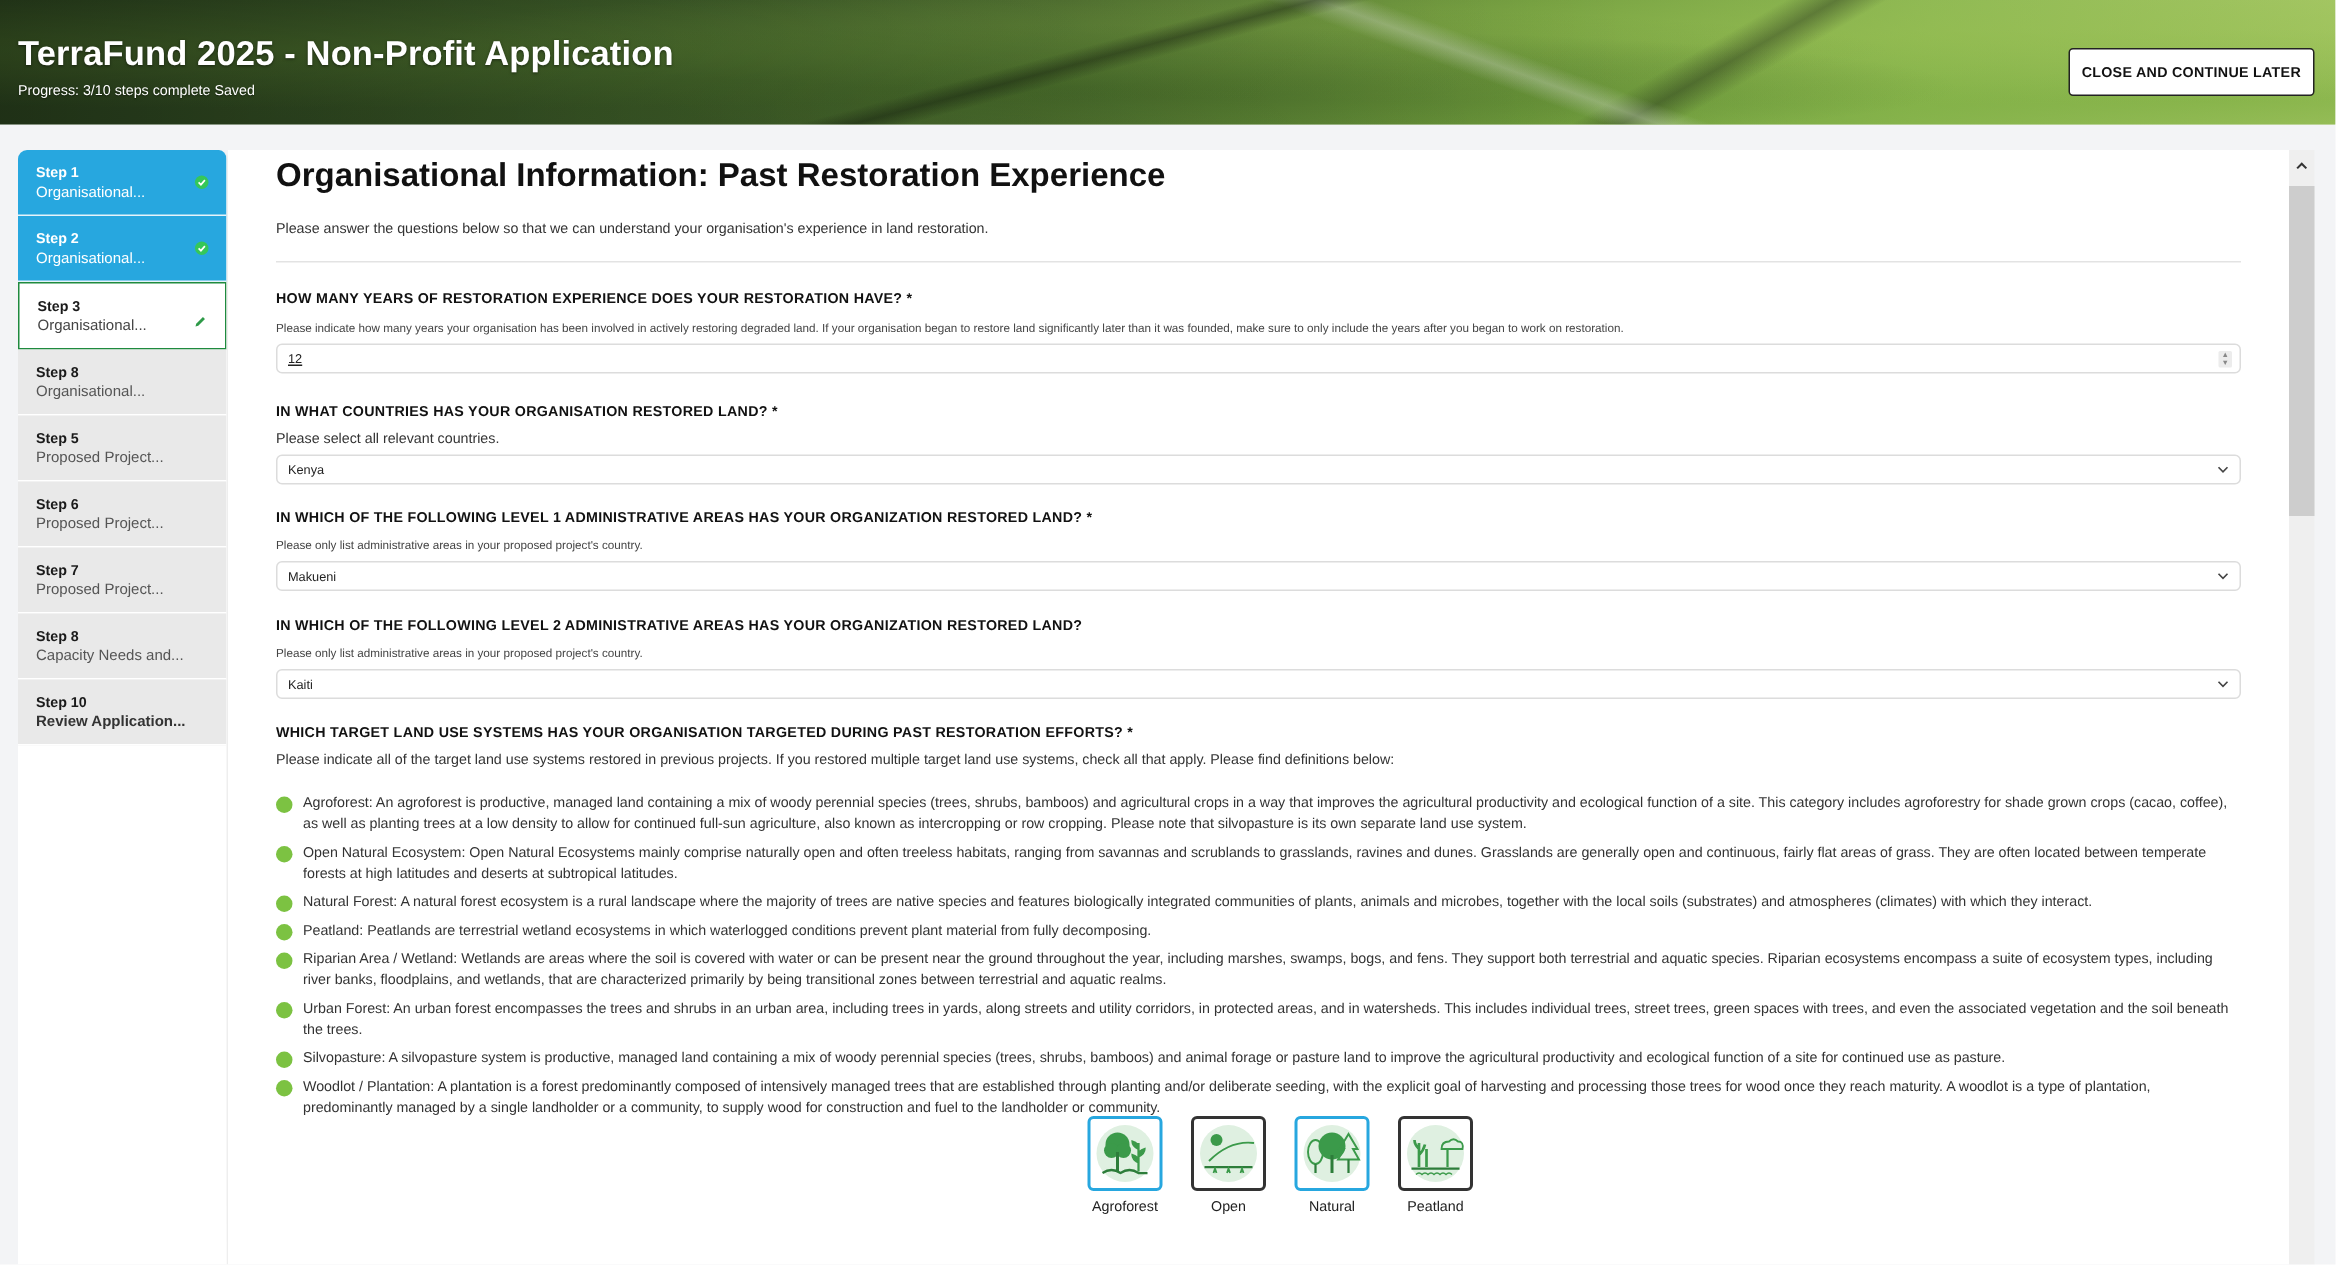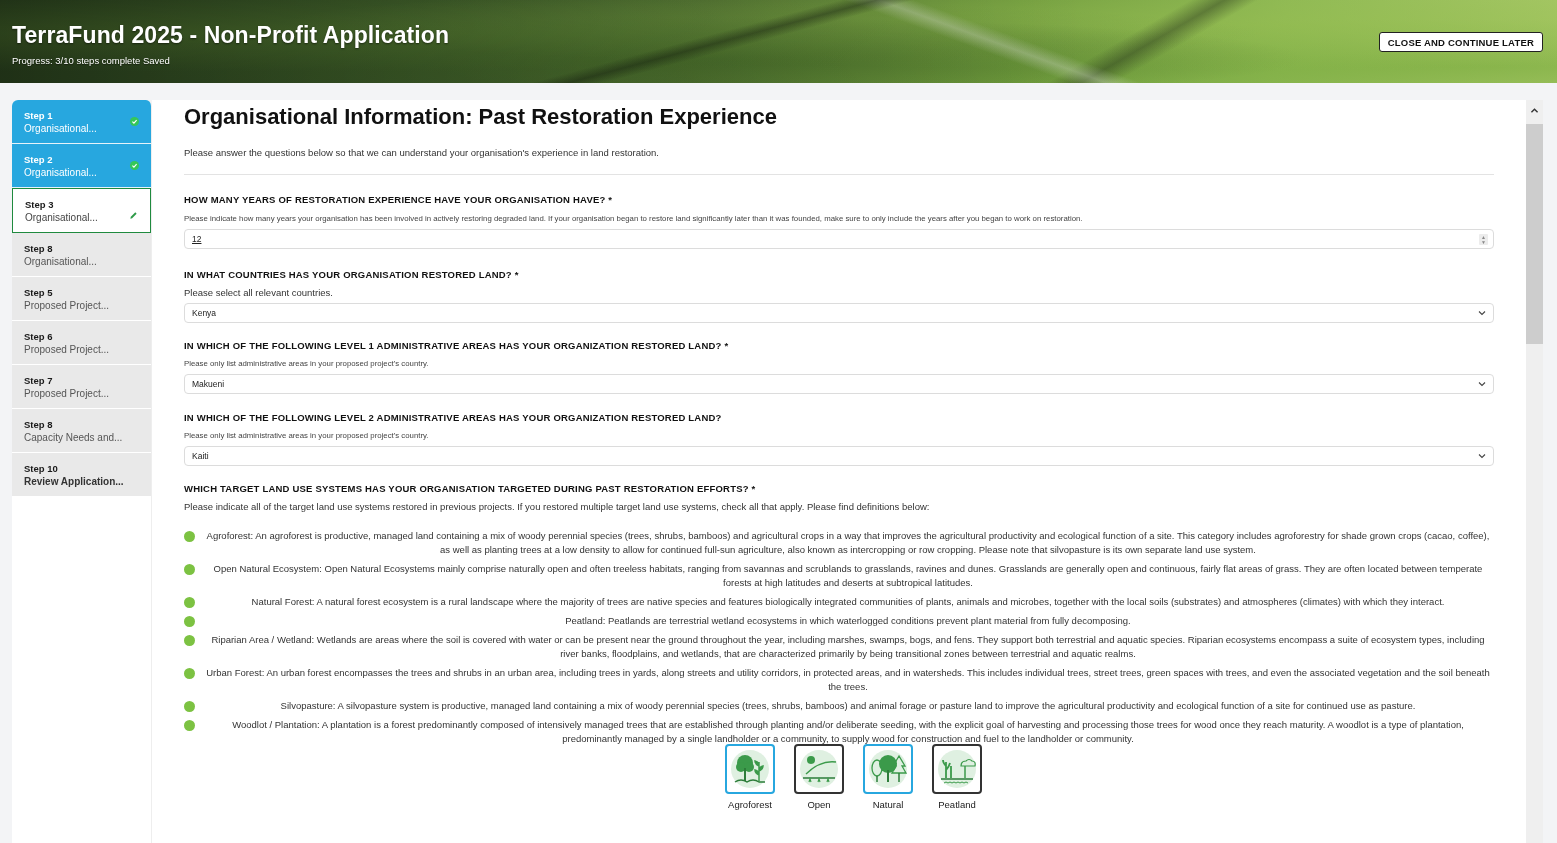--- a/index.html
+++ b/index.html
@@ -32,21 +32,21 @@
     position: absolute; left: 12px; top: 22px; z-index: 2;
     font-size: 23px; font-weight: 700; color: #ffffff; letter-spacing: 0.1px;
     text-shadow: 0 1px 2px rgba(0,0,0,0.5);
   }
   .banner-progress {
     position: absolute; left: 12px; top: 55px; z-index: 2;
     font-size: 9.5px; color: #ffffff; text-shadow: 0 1px 1px rgba(0,0,0,0.5);
   }
   .close-btn {
     position: absolute; right: 14px; top: 32px; z-index: 2;
-    height: 20px; padding: 0 8px; background: #ffffff;
+    height: 32px; padding: 0 8px; background: #ffffff;
     border: 1px solid #222; border-radius: 3px;
     font-size: 9.5px; font-weight: 700; color: #111; letter-spacing: 0.2px;
     display: flex; align-items: center; cursor: pointer;
   }
 
   
   .sidebar {
     position: absolute; left: 12px; top: 100px; width: 140px; height: 743px;
     background: #ffffff; border-radius: 6px 6px 0 0; overflow: hidden;
     border-right: 1px solid #eeeeee;
@@ -61,21 +61,21 @@
   .step-label { font-size: 10px; line-height: 14px; color: #555; white-space: nowrap; overflow: hidden; }
   .step.done .step-label { color: #ffffff; }
   .step.active .step-label { color: #444; }
   .step.bold-label .step-label { font-weight: 700; color: #333; }
   .step-icon { position: absolute; right: 12px; top: 17px; width: 9px; height: 9px; }
   .check-circle { border-radius: 50%; background: #35c759; display: flex; align-items: center; justify-content: center; }
 
   
   .card {
     position: absolute; left: 152px; top: 100px; width: 1374px; height: 743px;
-    background: #ffffff; overflow: hidden; text-align: center;
+    background: #ffffff; overflow: hidden;
   }
   .content { position: absolute; left: 32px; top: 0; width: 1310px; }
   .page-title { position: absolute; top: 4px; font-size: 22px; font-weight: 700; color: #111; white-space: nowrap; }
   .page-intro { position: absolute; top: 47px; font-size: 9.5px; color: #333; white-space: nowrap; }
   .divider { position: absolute; top: 74px; left: 0; width: 1310px; height: 1px; background: #e3e3e3; }
 
   .q-label { position: absolute; font-size: 9.5px; font-weight: 700; color: #111; letter-spacing: 0.2px; white-space: nowrap; }
   .q-help-small { position: absolute; font-size: 7.8px; color: #444; white-space: nowrap; }
   .q-help { position: absolute; font-size: 9.5px; color: #333; white-space: nowrap; }
 
@@ -169,21 +169,21 @@
     <div class="step-label">Review Application...</div>
   </div>
 </nav>
 
 <main class="card">
   <div class="content">
     <h2 class="page-title">Organisational Information: Past Restoration Experience</h2>
     <p class="page-intro">Please answer the questions below so that we can understand your organisation's experience in land restoration.</p>
     <div class="divider"></div>
 
-    <div class="q-label" style="top:94px;">HOW MANY YEARS OF RESTORATION EXPERIENCE HAVE YOUR ORGANISATION HAVE? *</div>
+    <div class="q-label" style="top:94px;">HOW MANY YEARS OF RESTORATION EXPERIENCE DOES YOUR RESTORATION HAVE? *</div>
     <div class="q-help-small" style="top:114px;">Please indicate how many years your organisation has been involved in actively restoring degraded land. If your organisation began to restore land significantly later than it was founded, make sure to only include the years after you began to work on restoration.</div>
     <div class="field" style="top:129px;text-decoration:underline;">
       <span>12</span>
       <span class="spinner">
         <span>▲</span>
           <span>▼</span>
       </span>
     </div>
 
     <div class="q-label" style="top:169px;">IN WHAT COUNTRIES HAS YOUR ORGANISATION RESTORED LAND? *</div>

